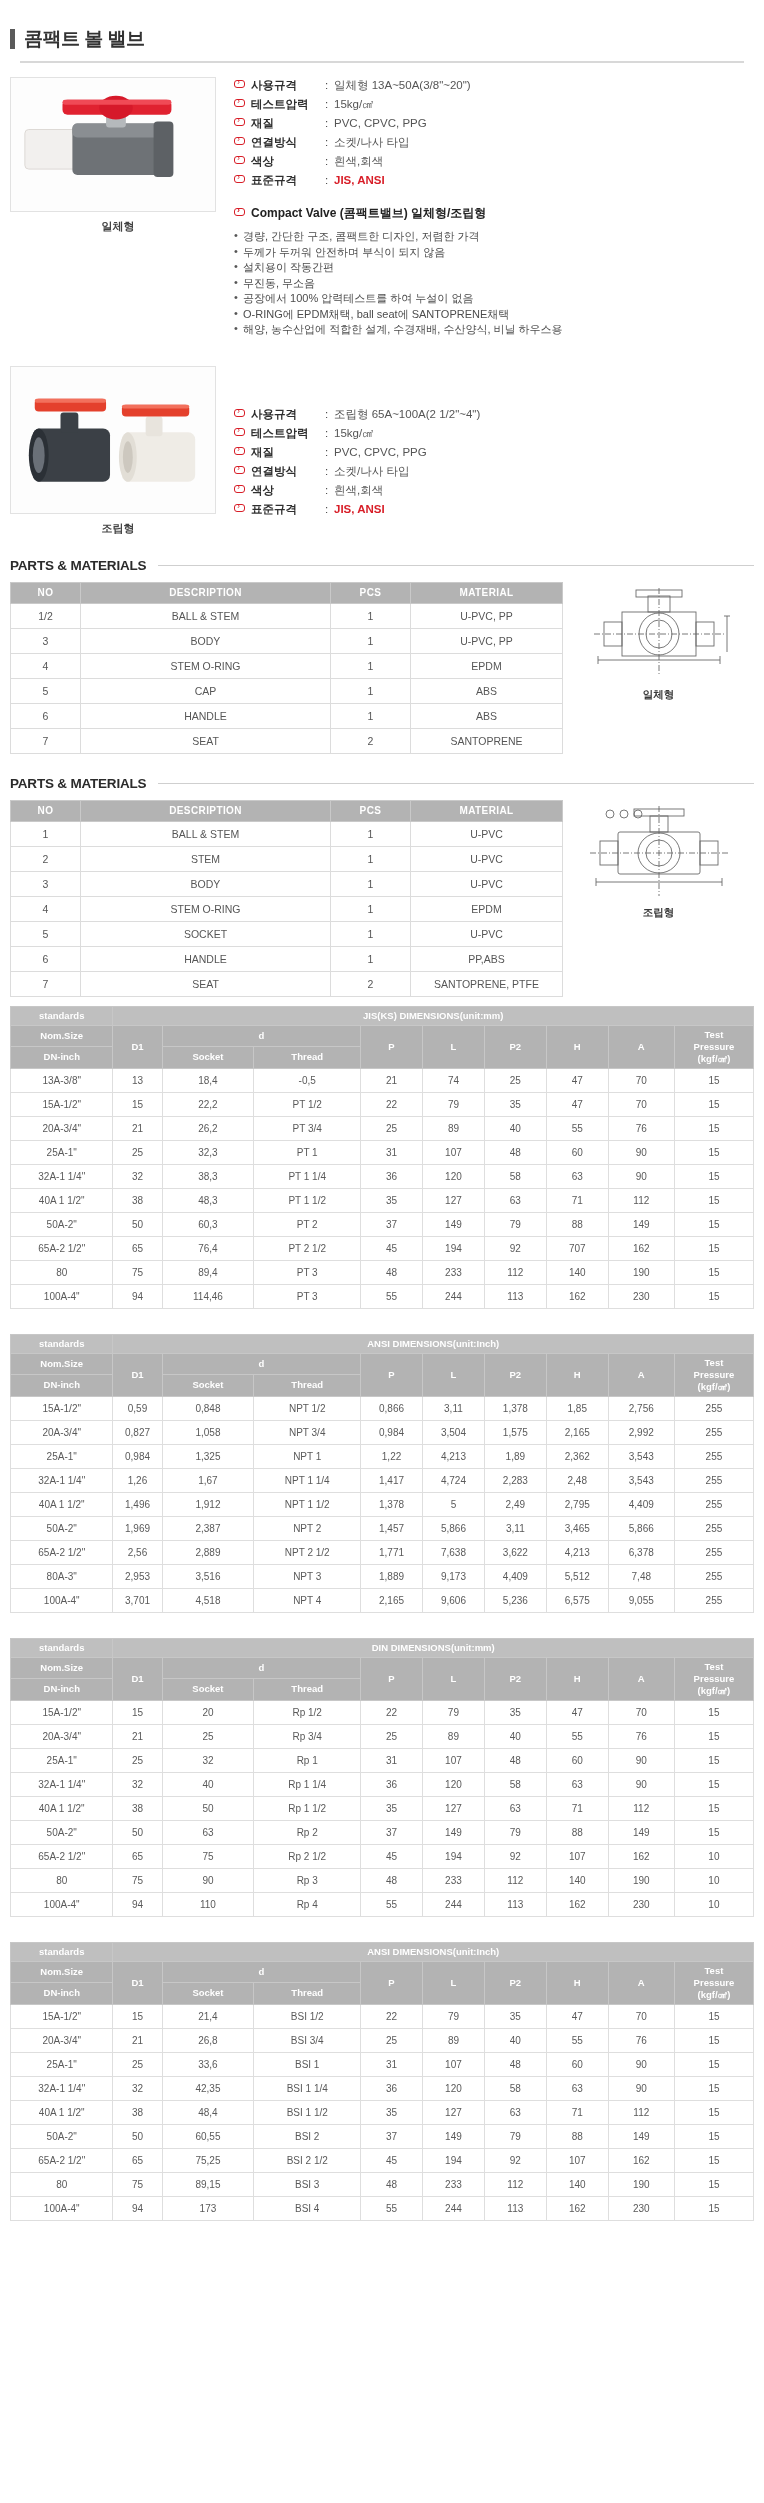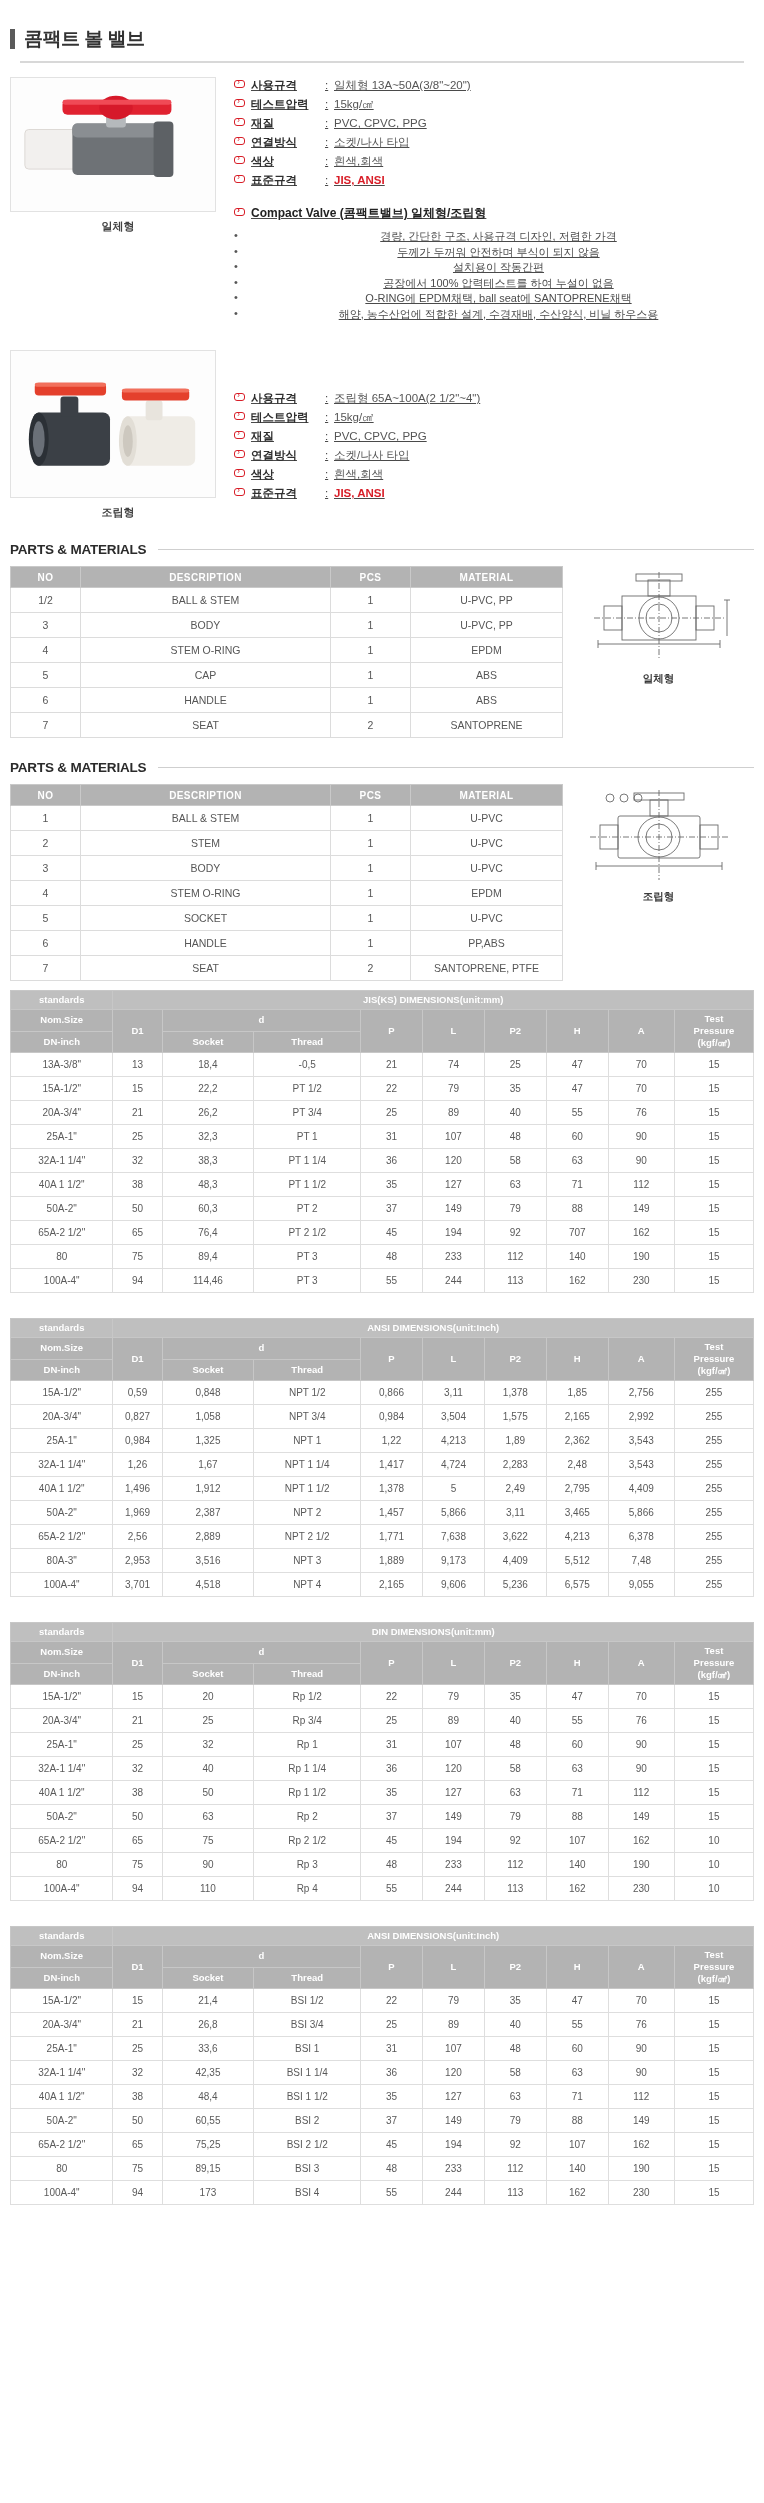--- a/index.html
+++ b/index.html
@@ -56,21 +56,21 @@
     position: relative;
     overflow: hidden;
   }
   .photo-caption {
     text-align: center;
     font-size: 11px;
     font-weight: bold;
     color: #444;
     padding-top: 7px;
   }
-  .spec-col { flex: 1; padding-left: 8px; text-decoration: underline; }
+  .spec-col { flex: 1; padding-left: 8px; }
 
   .spec-line {
     display: flex;
     align-items: baseline;
     font-size: 11.5px;
     line-height: 17px;
     margin-bottom: 2px;
     white-space: nowrap;
   }
   .bullet-ic {
@@ -97,21 +97,20 @@
     flex: none;
     font-size: 11.5px;
   }
   .spec-colon { width: 9px; flex: none; }
   .spec-value { color: #555; font-size: 11.5px; }
   .spec-value.red { color: #d81e28; font-weight: bold; }
 
   
   .features {
     margin-top: 16px;
-    text-align: center;
   }
   .features-head {
     display: flex;
     align-items: baseline;
     font-size: 12px;
     font-weight: bold;
     color: #222;
     margin-bottom: 7px;
   }
   .feat-list { margin: 0; padding: 0; list-style: none; }
@@ -309,23 +308,24 @@
           <span class="spec-value red">JIS, ANSI</span>
         </div>
       </div>
 
       <div class="features">
         <div class="features-head">
           <span class="bullet-ic"></span>
           <span>Compact Valve (콤팩트밸브) 일체형/조립형</span>
         </div>
         <ul class="feat-list">
-          <li>경량, 간단한 구조, 사용규격 디자인, 저렴한 가격</li>
+          <li>경량, 간단한 구조, 콤팩트한 디자인, 저렴한 가격</li>
           <li>두께가 두꺼워 안전하며 부식이 되지 않음</li>
           <li>설치용이 작동간편</li>
+          <li>무진동, 무소음</li>
           <li>공장에서 100% 압력테스트를 하여 누설이 없음</li>
           <li>O-RING에 EPDM채택, ball seat에 SANTOPRENE채택</li>
           <li>해양, 농수산업에 적합한 설계, 수경재배, 수산양식, 비닐 하우스용</li>
         </ul>
       </div>
     </div>
   </div>
 
   <div class="product-block" style="margin-top:14px;">
     <div class="photo-col">

